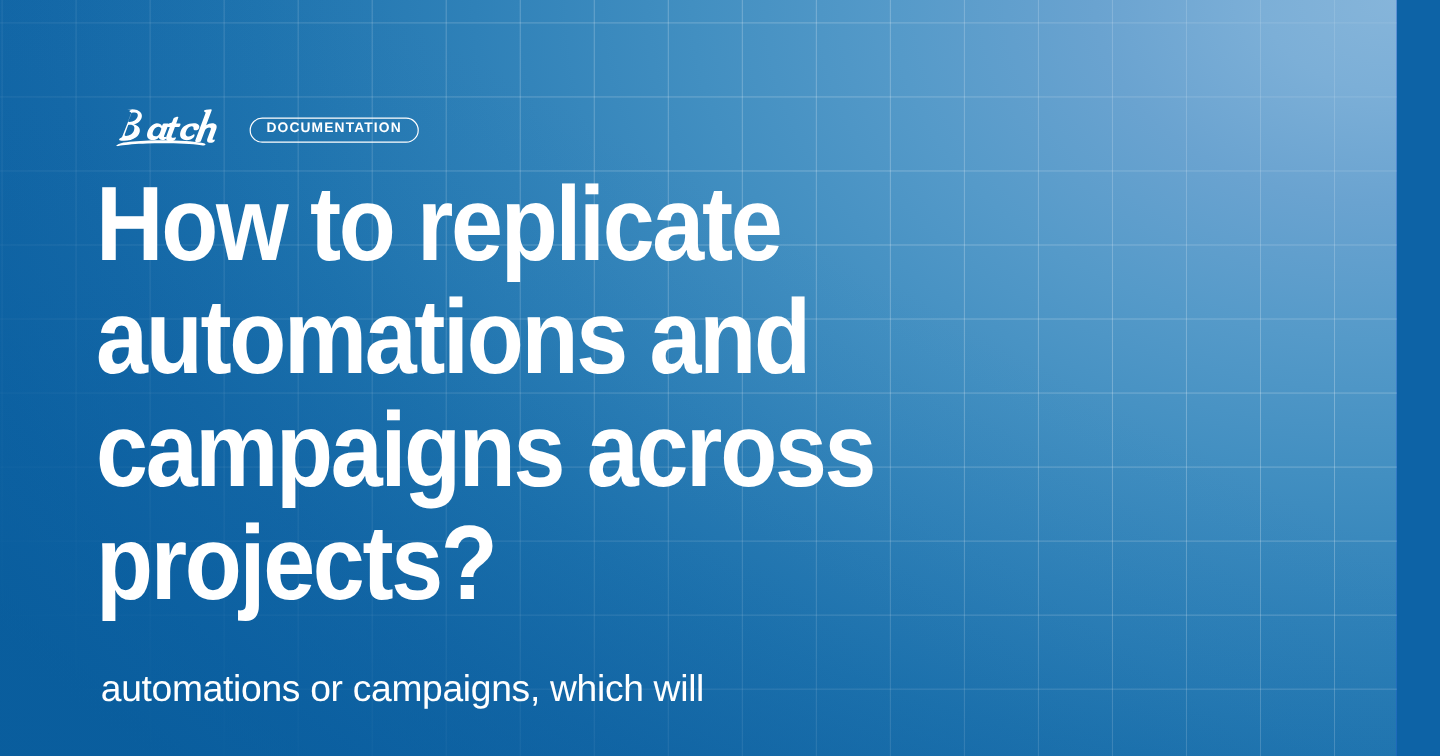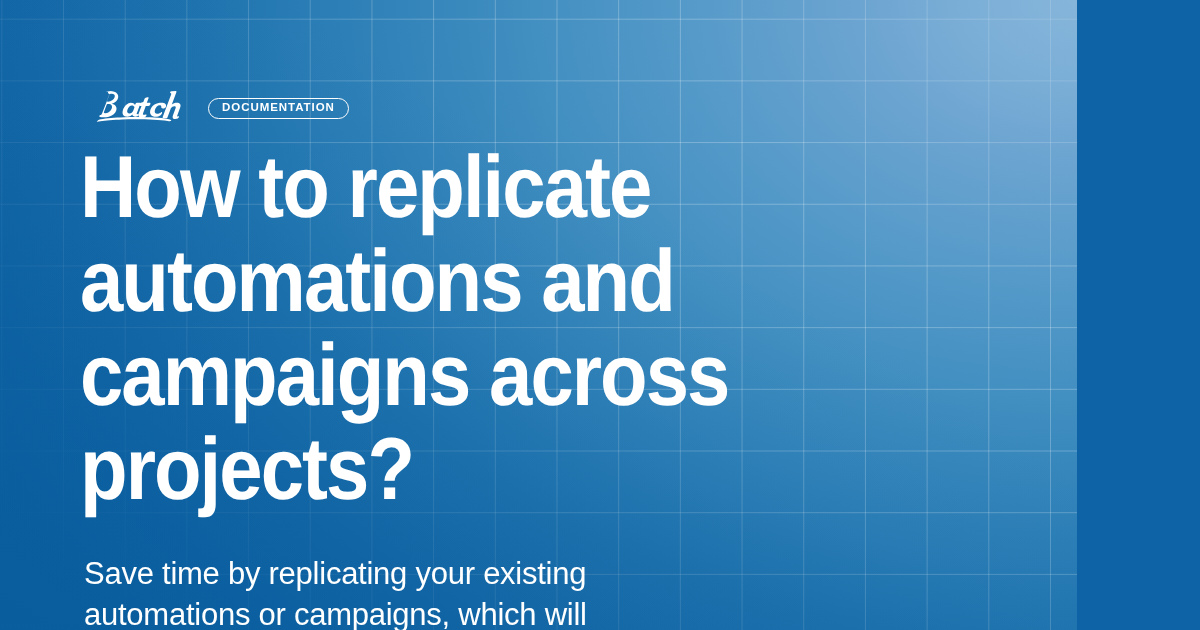--- a/index.html
+++ b/index.html
@@ -6,21 +6,21 @@
   * { margin:0; padding:0; box-sizing:border-box; }
 
   html, body {
     width:1200px; height:630px;
     overflow:hidden;
     background:#0d63a6;
   }
 
   #card {
     position:relative;
-    width:1077px;
+    width:1164px;
     height:630px;
     overflow:hidden;
     font-family:"Liberation Sans", sans-serif;
     background:#1d4ed8;
   }
 
   
   .bg-gradient {
     position:absolute; inset:0;
     background:
@@ -183,18 +183,17 @@
     </div>
 
     <h1 class="headline">
       <span class="hl-line">How to replicate</span>
       <span class="hl-line">automations and</span>
       <span class="hl-line">campaigns across</span>
       <span class="hl-line">projects?</span>
     </h1>
 
     <p class="subtitle">
-      <span class="sub-line">Save time by replicating your existing</span>
       <span class="sub-line">automations or campaigns, which will</span>
     </p>
 
   </div>
 </div>
 
 </body></html>

